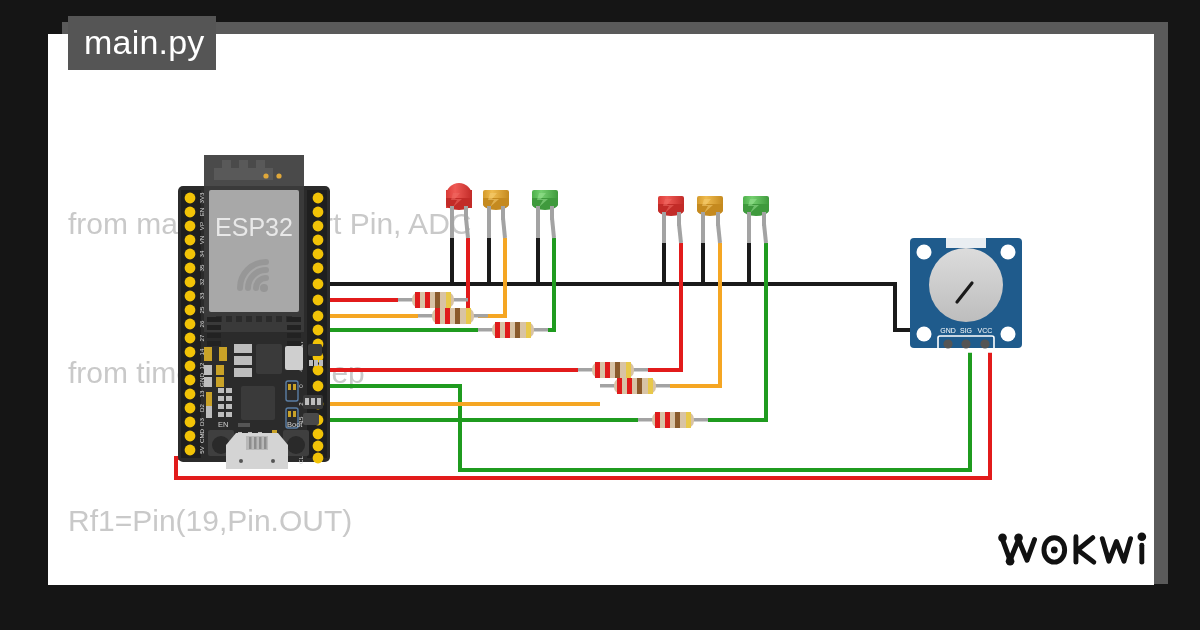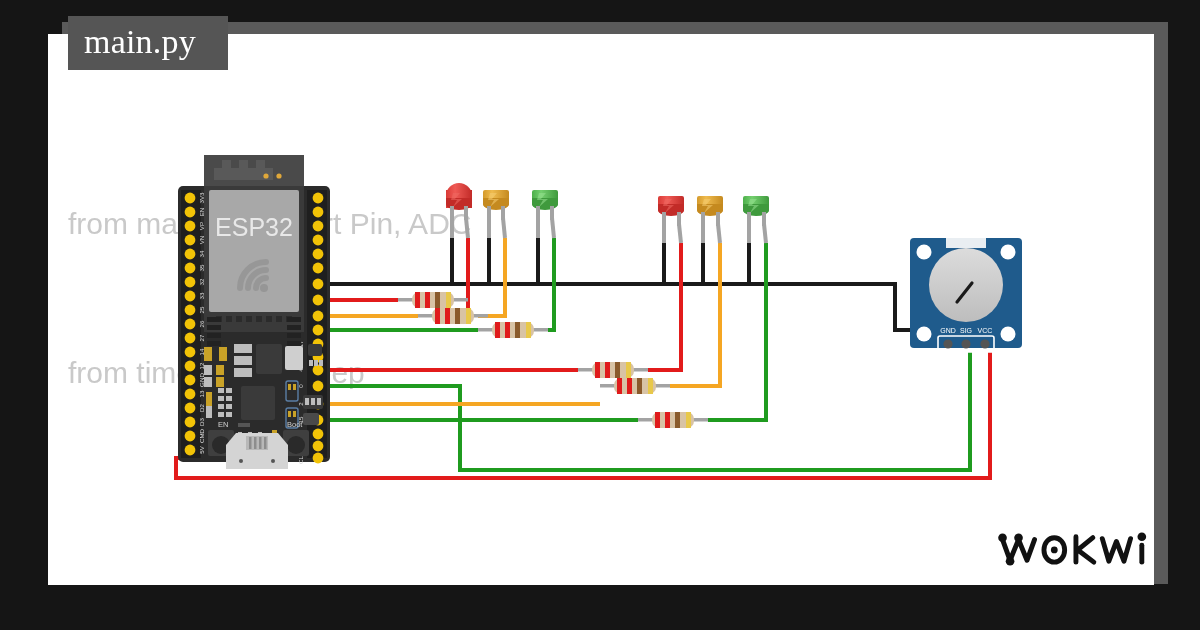--- a/index.html
+++ b/index.html
@@ -18,24 +18,24 @@
   .card{
     position:absolute;left:48px;top:34px;width:1106px;height:551px;
     background:#ffffff;overflow:hidden;
   }
 
   
   .filetab{
     position:absolute;left:68px;top:16px;
     background:#555555;color:#ffffff;
     font-size:34px;line-height:48px;
-    padding:2px 32px 4px 16px;
+    padding:2px 12px 4px 16px;
     letter-spacing:.2px;
     z-index:40;
-    font-family:Liberation Serif, serif;
+    font-family:Liberation Sans, sans-serif;
   }
 
   
   .code{
     position:absolute;left:68px;top:100px;
     color:#c9c9c9;
     font-size:30px;
     line-height:49.5px;
     white-space:pre;
     z-index:1;
@@ -57,20 +57,21 @@
 <body>
 
 <div class="stage">
 
   <div class="card-shadow"></div>
   <div class="card"></div>
 
   <div class="code">
     <div>from machine import Pin, ADC</div>
     <div>from time import sleep</div>
+    <div>Rf1=Pin(19,Pin.OUT)</div>
     
     
     
     
     
     
     
   </div>
 
   <div class="filetab">main.py</div>

